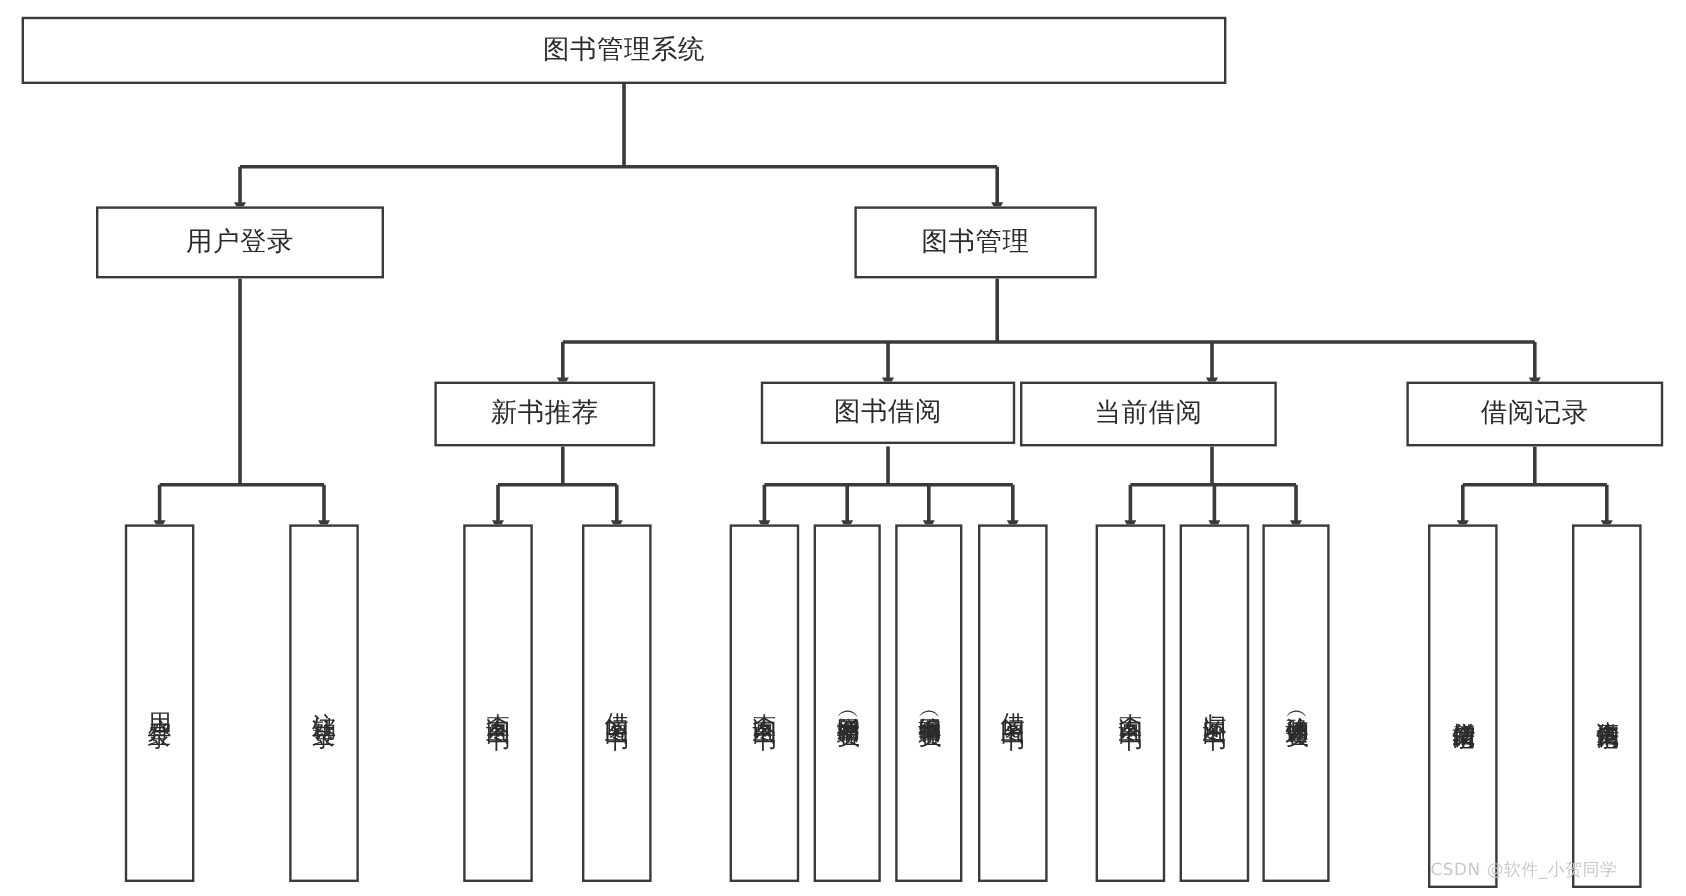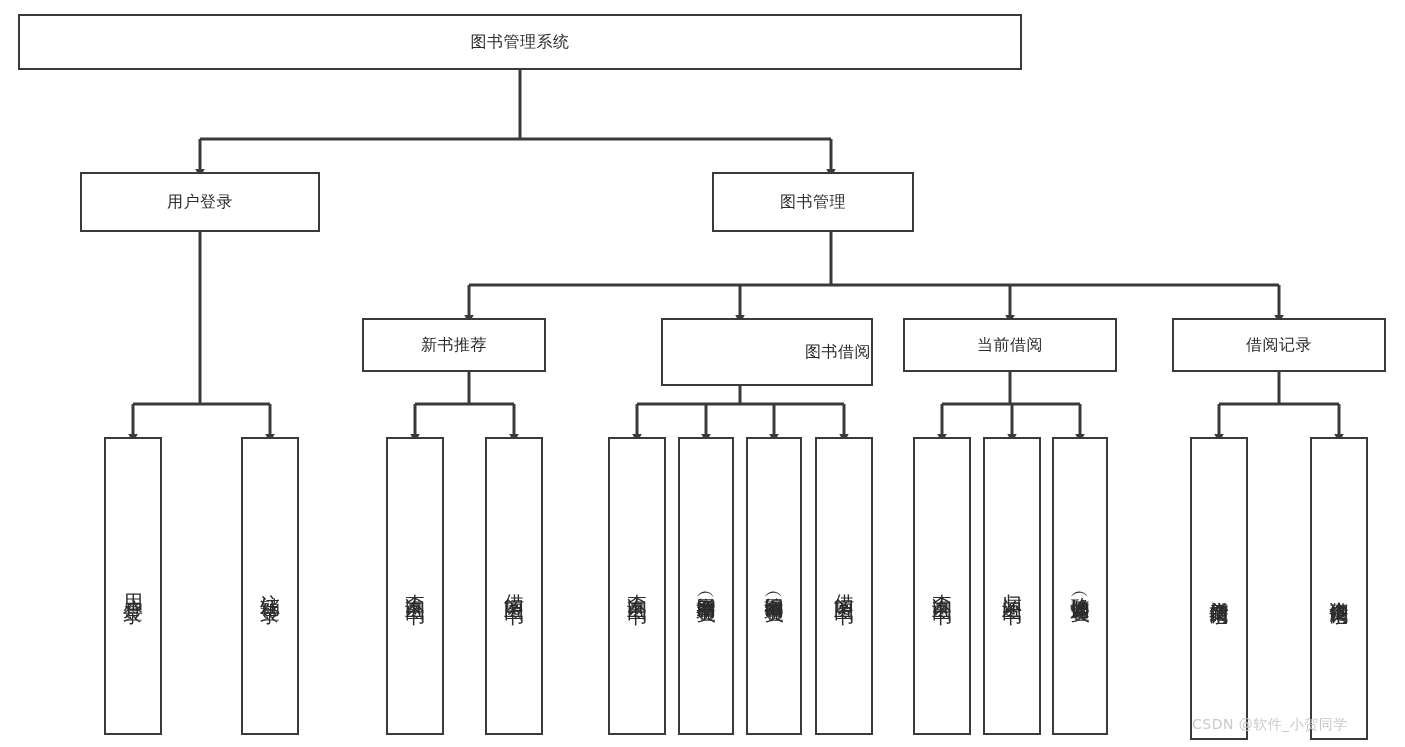--- a/index.html
+++ b/index.html
@@ -28,21 +28,21 @@
     position: absolute;
     box-sizing: border-box;
     border: 2px solid #3a3a3a;
     background: #ffffff;
     display: flex;
     align-items: center;
     justify-content: center;
     color: #2b2b2b;
   }
   .node-h {
-    font-size: 16px;
+    font-size: 22px;
     letter-spacing: 0.5px;
     line-height: 1.1;
     white-space: nowrap;
   }
   .node-v {
     font-size: 20px;
   }
   .node-v .vtext {
     writing-mode: vertical-rl;
     text-orientation: upright;
@@ -118,24 +118,24 @@
       </div>
       <div class="node node-h" style="left: 80px; top: 172px; width: 240px; height: 60px;">
         <span>用户登录</span>
       </div>
       <div class="node node-h" style="left: 712px; top: 172px; width: 202px; height: 60px;">
         <span>图书管理</span>
       </div>
       <div class="node node-h" style="left: 362px; top: 318px; width: 184px; height: 54px;">
         <span>新书推荐</span>
       </div>
-      <div class="node node-h" style="left: 661px; top: 318px; width: 212px; height: 68px; justify-content: flex-end;">
+      <div class="node node-h" style="left: 634px; top: 318px; width: 212px; height: 52px;">
         <span>图书借阅</span>
       </div>
-      <div class="node node-h" style="left: 903px; top: 318px; width: 214px; height: 54px;">
+      <div class="node node-h" style="left: 850px; top: 318px; width: 214px; height: 54px;">
         <span>当前借阅</span>
       </div>
       <div class="node node-h" style="left: 1172px; top: 318px; width: 214px; height: 54px; text-align: right;">
         <span>借阅记录</span>
       </div>
       <div class="node node-v" style="left: 104px; top: 437px; width: 58px; height: 298px;">
         <span class="vtext">用户登录</span>
       </div>
       <div class="node node-v" style="left: 241px; top: 437px; width: 58px; height: 298px;">
         <span class="vtext">注销登录</span>

